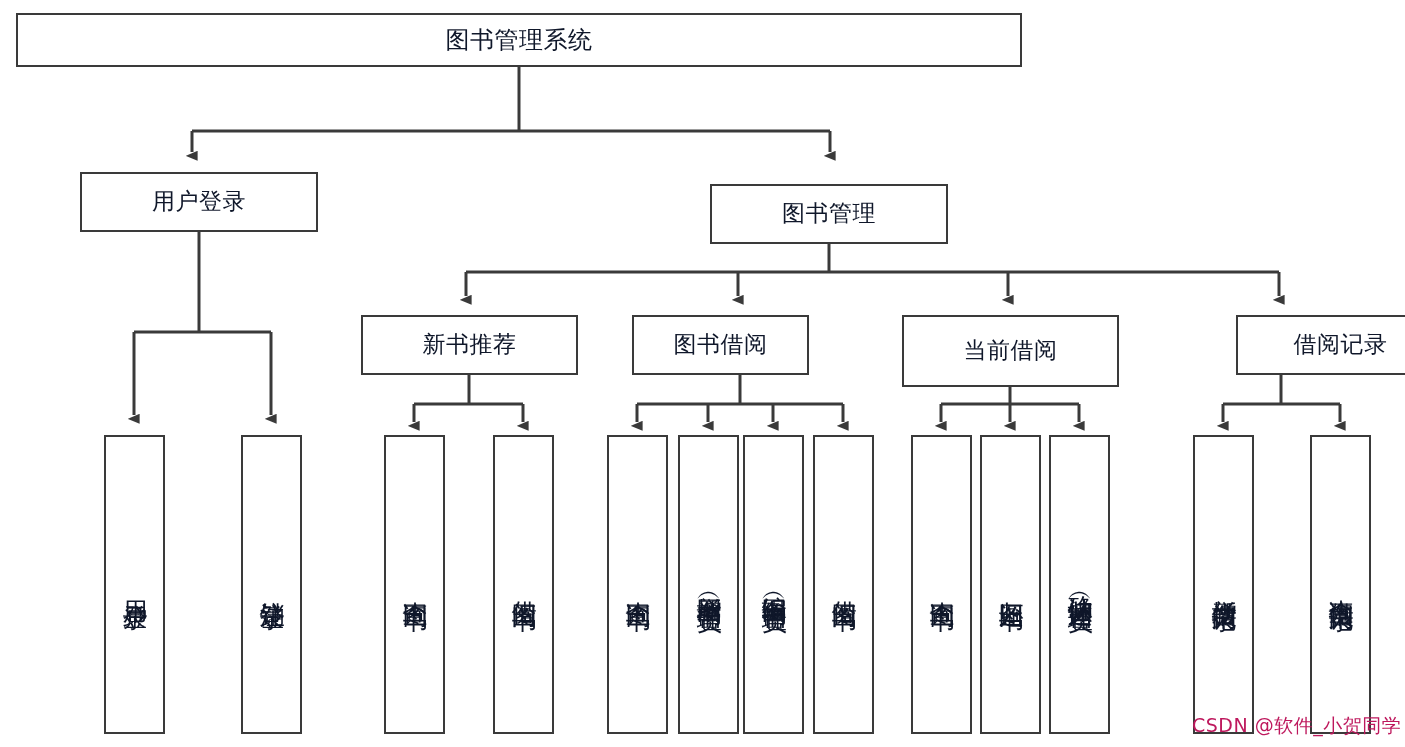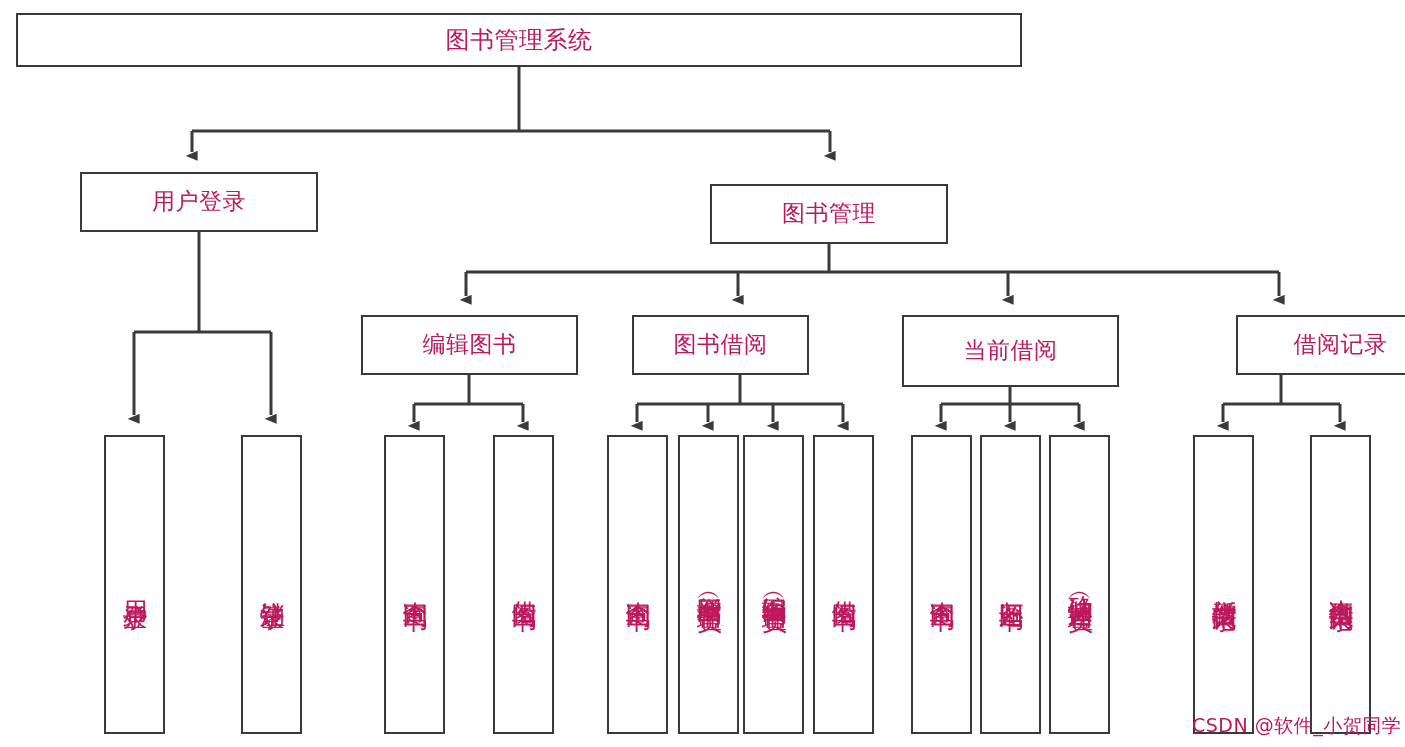--- a/index.html
+++ b/index.html
@@ -27,21 +27,21 @@
     pointer-events: none;
   }
   .node {
     position: absolute;
     box-sizing: border-box;
     border: 2.5px solid #3a3a3a;
     background: #ffffff;
     display: flex;
     align-items: center;
     justify-content: center;
-    color: #be185d;
+    color: #0f172a;
   }
   .node .txt {
     text-align: center;
     line-height: 1.12;
     white-space: pre;
   }
   .node.horizontal .txt {
     font-size: 23px;
     letter-spacing: 0.5px;
   }
@@ -131,21 +131,21 @@
 
   <div class="node horizontal" style="left:80px; top:172px; width:238px; height:60px;">
     <span class="txt">用户登录</span>
   </div>
 
   <div class="node horizontal" style="left:710px; top:184px; width:238px; height:60px;">
     <span class="txt">图书管理</span>
   </div>
 
   <div class="node horizontal" style="left:361px; top:315px; width:217px; height:60px;">
-    <span class="txt">编辑图书</span>
+    <span class="txt">新书推荐</span>
   </div>
 
   <div class="node horizontal" style="left:632px; top:315px; width:177px; height:60px;">
     <span class="txt">图书借阅</span>
   </div>
 
   <div class="node horizontal" style="left:902px; top:315px; width:217px; height:72px;">
     <span class="txt">当前借阅</span>
   </div>
 

